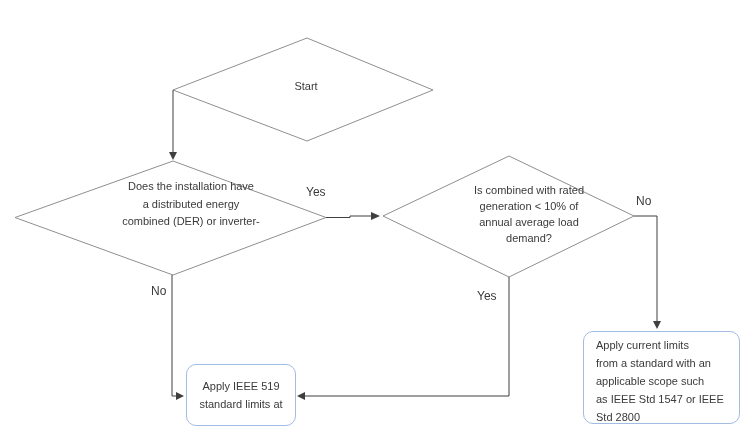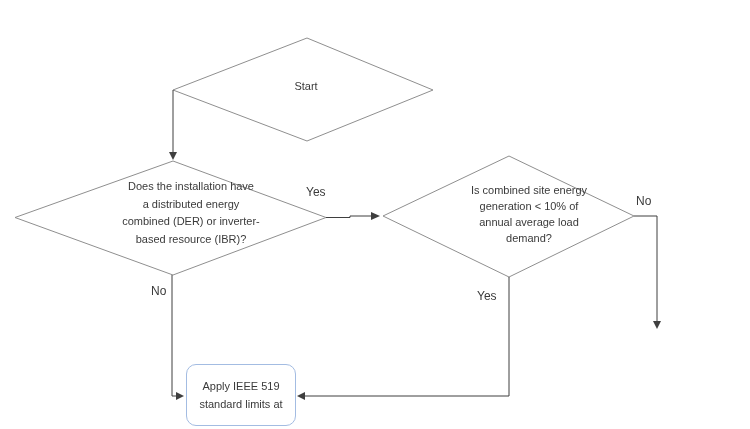--- a/index.html
+++ b/index.html
@@ -73,34 +73,40 @@
     <polyline class="connector" points="634,204 657,204 657,309"></polyline>
     <polygon class="arrowhead" points="653,309 661,309 657,317"></polygon>
   </svg>
 
   <div class="node-label start-label">Start</div>
 
   <div class="node-text der-text">
     <div>Does the installation have</div>
     <div>a distributed energy</div>
     <div>combined (DER) or inverter-</div>
-    <div>based resource (IBR)?</div>
   </div>
 
   <div class="node-text gen-text">
-    <div>Is combined site energy</div>
+    <div>Is combined with rated</div>
     <div>generation &lt; 10% of</div>
     <div>annual average load</div>
     <div>demand?</div>
   </div>
 
   <div class="action-box box-pcc">
     <div>Apply IEEE 519</div>
     <div>standard limits at</div>
   </div>
 
+  <div class="action-box box-std">
+    <div>Apply current limits</div>
+    <div>from a standard with an</div>
+    <div>applicable scope such</div>
+    <div>as IEEE Std 1547 or IEEE</div>
+    <div>Std 2800</div>
+  </div>
 
   <div class="edge-label lbl-yes-der">Yes</div>
   <div class="edge-label lbl-no-der">No</div>
   <div class="edge-label lbl-no-gen">No</div>
   <div class="edge-label lbl-yes-gen">Yes</div>
 
 </div>
 
 </body></html>

